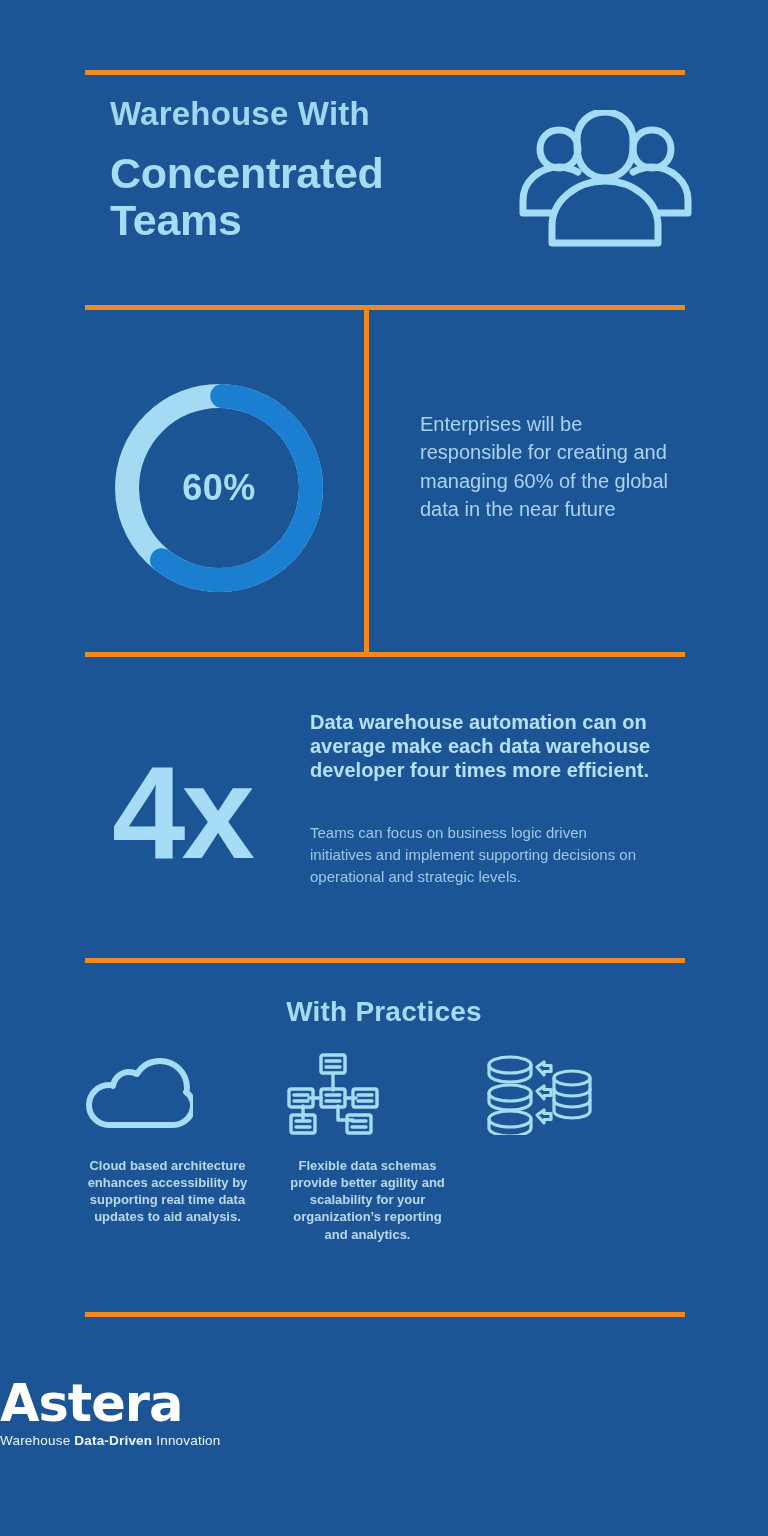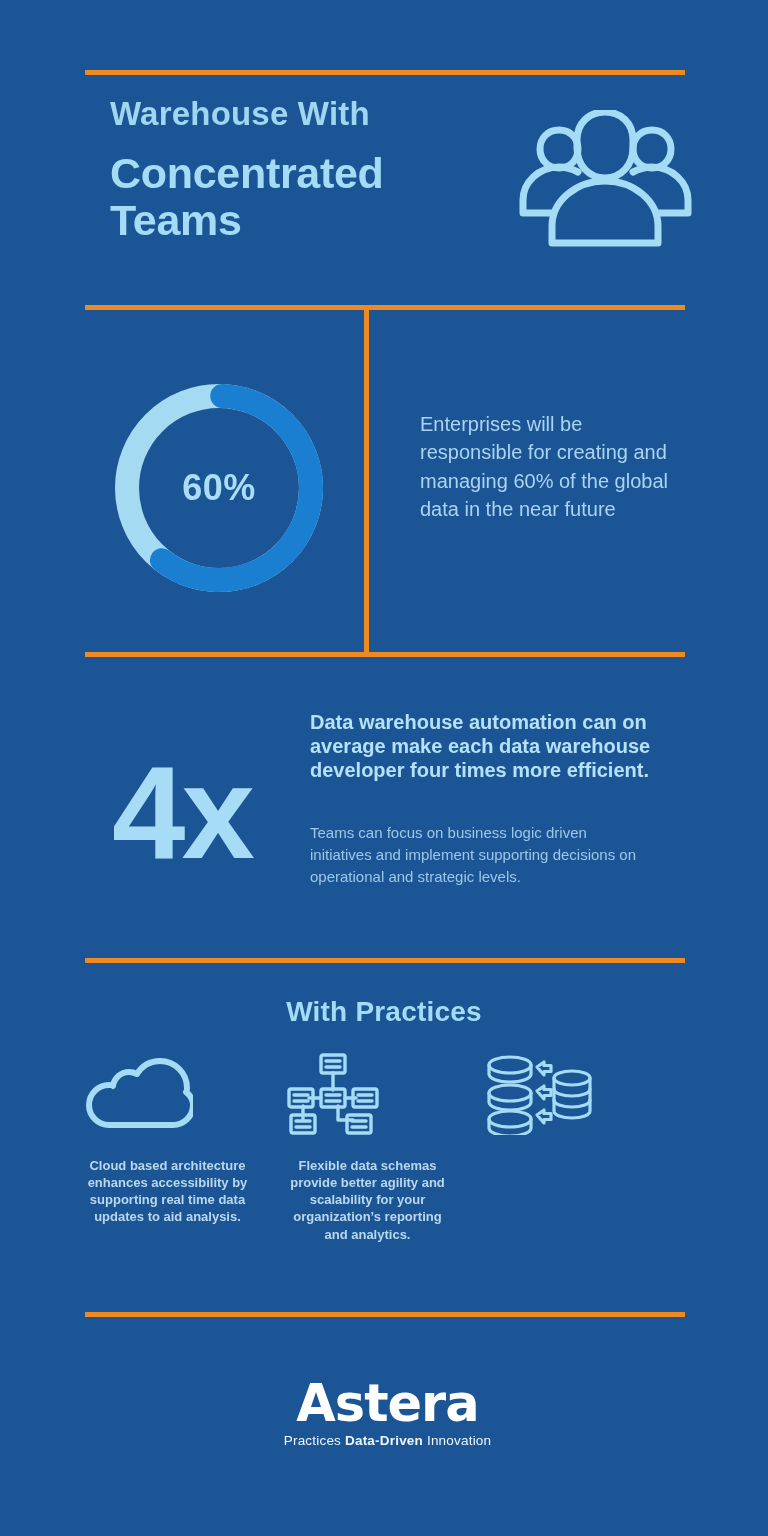--- a/index.html
+++ b/index.html
@@ -61,21 +61,21 @@
   }
   .bp-cols{position:absolute;left:85px;top:1055px;width:600px;display:flex;}
   .bp-col{flex:1;display:flex;flex-direction:column;align-items:flex-start;font-weight:bold;}
   .bp-icon{height:78px;display:flex;align-items:center;justify-content:center;}
   .bp-text{
     margin-top:24px;color:#b9d8ec;font-size:13px;line-height:1.32;
     text-align:center;width:165px;
   }
 
   
-  .logo{position:absolute;left:0;right:0;top:1378px;text-align:center;padding-left:7px;}
+  .logo{position:absolute;left:0;right:0;top:1378px;}
   .logo-word{
     color:#ffffff;font-size:51px;font-weight:bold;letter-spacing:-1px;
     line-height:1;font-family:"DejaVu Sans",sans-serif;
   }
   .logo-tag{
     color:#eef6fc;font-size:13.5px;margin-top:4px;letter-spacing:.2px;
   }
   .logo-tag b{font-weight:bold;}
 </style>
 </head>
@@ -199,17 +199,17 @@
           <path d="M69 47 c0 3.9 8 7 18 7 c10 0 18 -3.1 18 -7"></path>
         </svg>
       </div>
     </div>
 
   </div>
 
   <div class="logo">
     <div class="logo-word">Astera</div>
     <div class="logo-tag">
-      <span>Practices </span><b>Data-Driven</b><span> Innovation</span>
+      <span>Warehouse </span><b>Data-Driven</b><span> Innovation</span>
     </div>
   </div>
 
 </div>
 
 </body></html>

